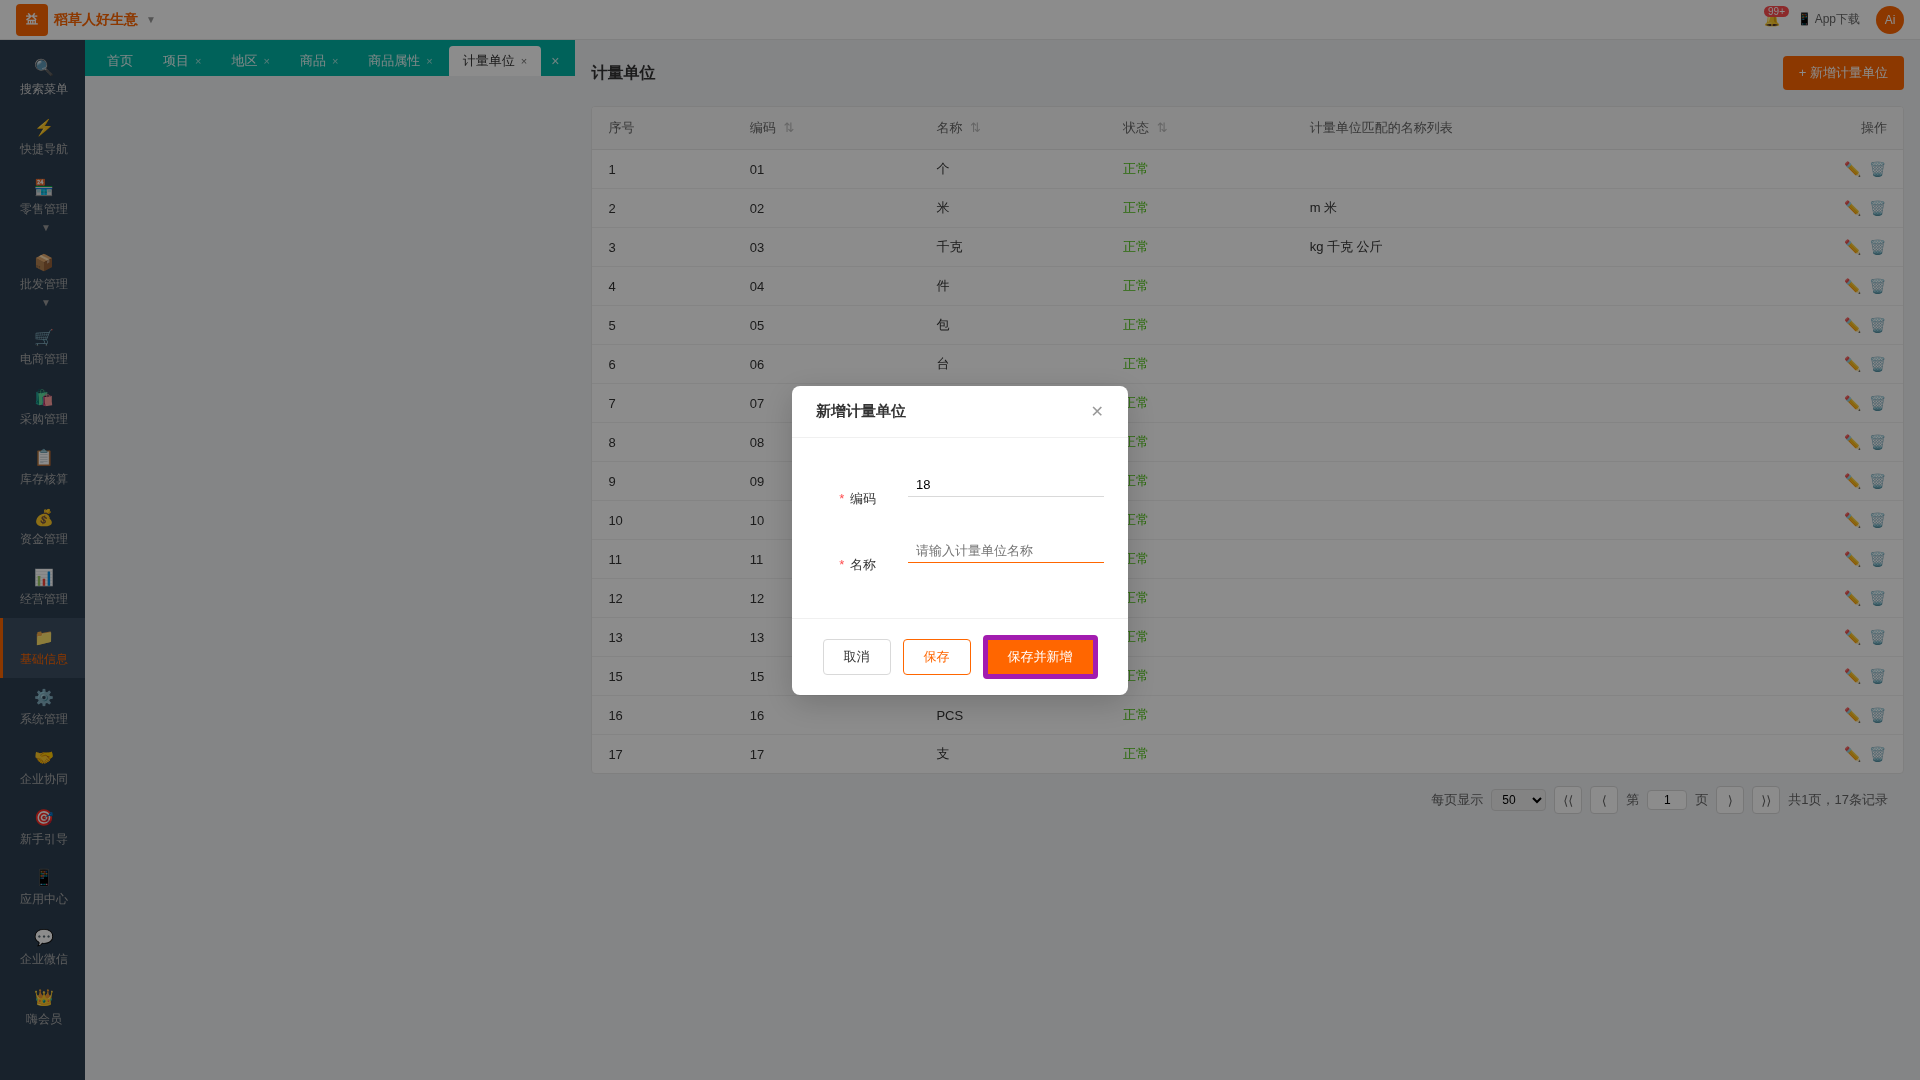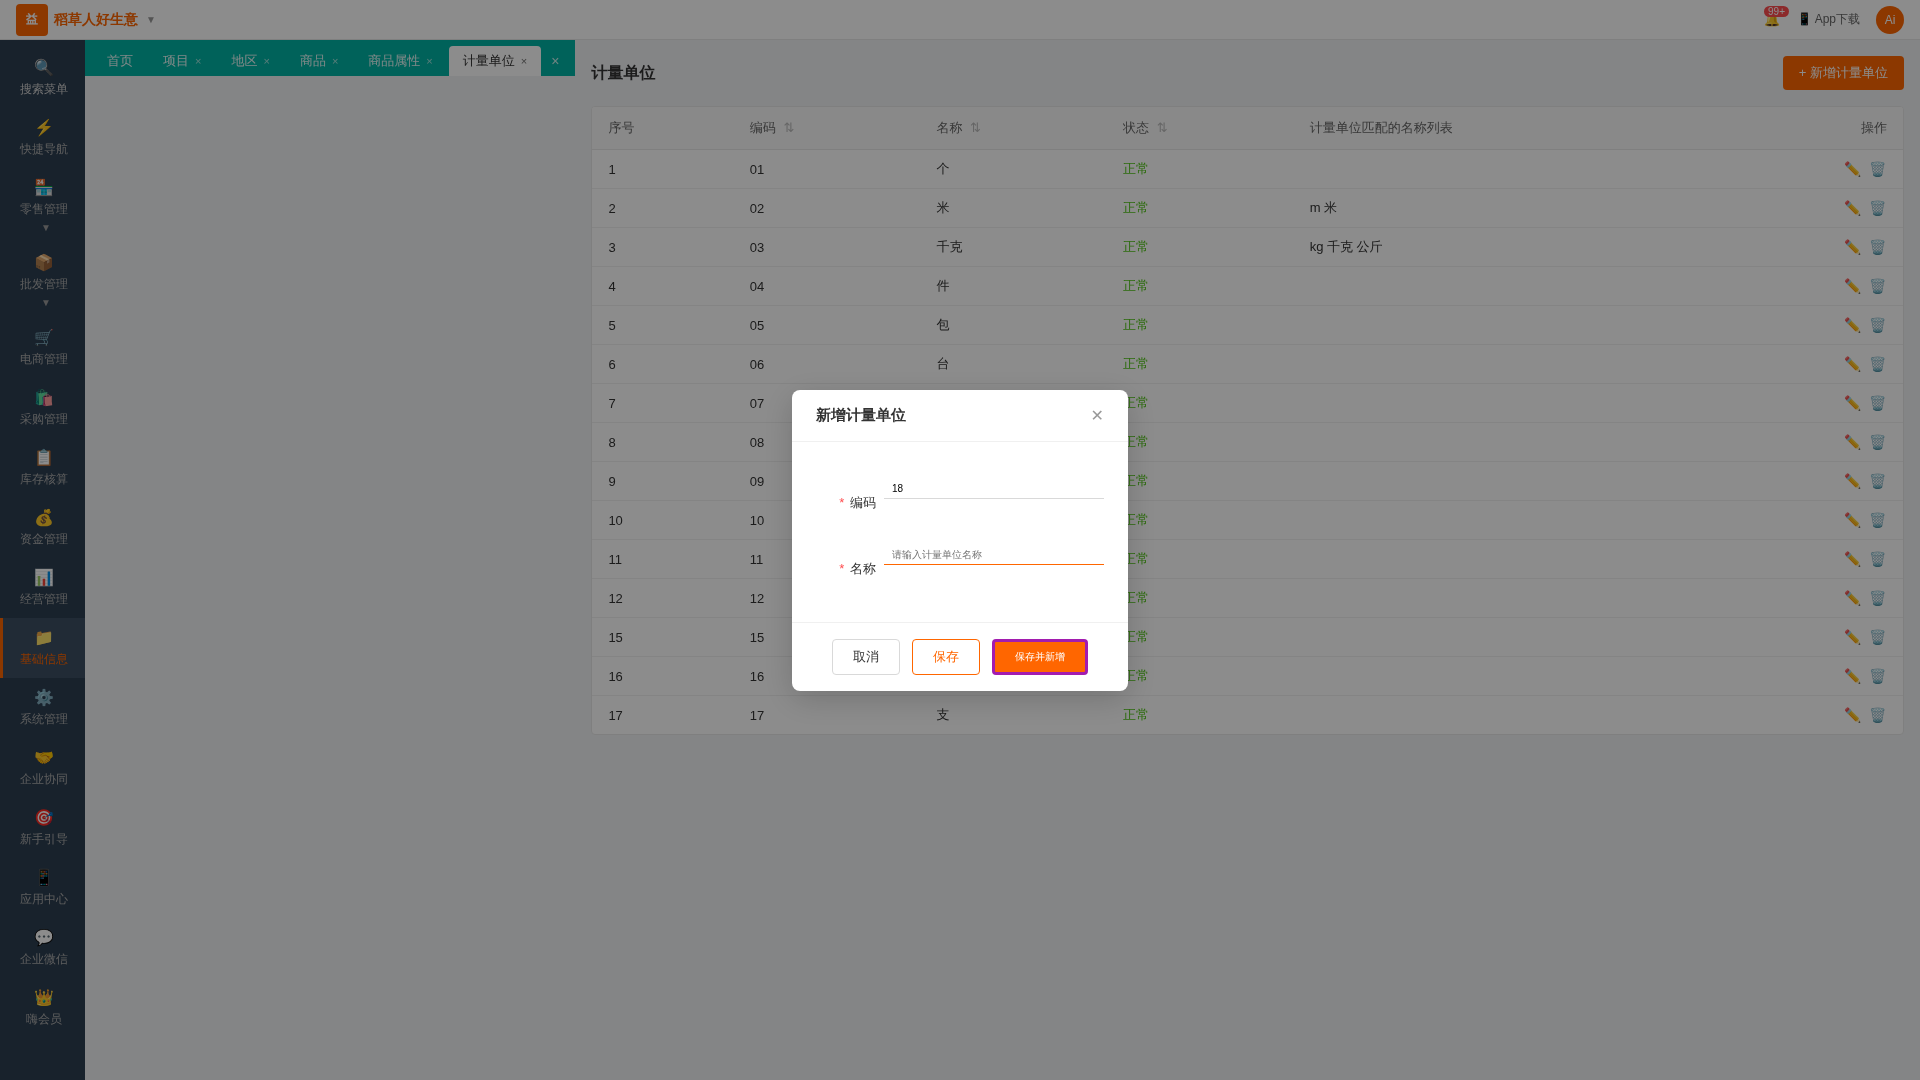--- a/index.html
+++ b/index.html
@@ -59,26 +59,26 @@
     
     .modal-overlay { position: fixed; top: 0; left: 0; width: 1920px; height: 1080px; background: rgba(0,0,0,0.45); z-index: 100; display: flex; align-items: center; justify-content: center; }
     .modal { background: #fff; border-radius: 8px; width: 336px; box-shadow: 0 8px 32px rgba(0,0,0,0.18); }
     .modal-header { display: flex; align-items: center; justify-content: space-between; padding: 16px 24px; border-bottom: 1px solid #f0f0f0; }
     .modal-title { font-size: 15px; font-weight: 600; color: #333; }
     .modal-close { cursor: pointer; color: #999; font-size: 16px; }
     .modal-body { padding: 24px; }
     .form-row { display: flex; align-items: center; margin-bottom: 20px; }
     .form-label { width: 60px; text-align: right; font-size: 13px; color: #333; margin-right: 8px; flex-shrink: 0; margin-top: 28px; }
     .required { color: #ff4d4f; margin-right: 2px; }
-    .form-input { flex: 1; border: none; border-bottom: 1px solid #d9d9d9; padding: 4px 8px; font-size: 10px; outline: none; }
+    .form-input { flex: 1; border: none; border-bottom: 1px solid #d9d9d9; padding: 4px 8px; font-size: 13px; outline: none; margin-left: 24px; }
     .form-input.active-input { border-bottom-color: #ff6600; }
     .modal-footer { display: flex; align-items: center; justify-content: center; gap: 12px; padding: 16px 24px; border-top: 1px solid #f0f0f0; }
     .btn-cancel { background: #fff; color: #333; border: 1px solid #d9d9d9; padding: 8px 20px; border-radius: 4px; cursor: pointer; font-size: 13px; }
     .btn-save { background: #fff; color: #ff6600; border: 1px solid #ff6600; padding: 8px 20px; border-radius: 4px; cursor: pointer; font-size: 13px; }
-    .btn-save-new { background: #ff6600; color: #fff; border: 3px solid #a21caf; padding: 8px 20px; border-radius: 4px; cursor: pointer; font-size: 10px; }
+    .btn-save-new { background: #ff6600; color: #fff; border: 5px solid #a21caf; padding: 8px 20px; border-radius: 4px; cursor: pointer; font-size: 13px; }
 
     
     .nav-arrow { color: #999; margin-left: 4px; font-size: 10px; }
 
     
     .has-sub { position: relative; }
 
     
     .dropdown-arrow { font-size: 10px; color: #999; cursor: pointer; }
 
@@ -385,20 +385,33 @@
       <td class="status-normal">正常</td>
       <td></td>
       <td style="text-align:right;">
         <div class="action-icons" style="justify-content:flex-end;">
           <span class="action-icon" title="编辑">✏️</span>
           <span class="action-icon" title="删除">🗑️</span>
         </div>
       </td>
     </tr>
               <tr>
+      <td>13</td>
+      <td>13</td>
+      <td>张</td>
+      <td class="status-normal">正常</td>
+      <td></td>
+      <td style="text-align:right;">
+        <div class="action-icons" style="justify-content:flex-end;">
+          <span class="action-icon" title="编辑">✏️</span>
+          <span class="action-icon" title="删除">🗑️</span>
+        </div>
+      </td>
+    </tr>
+              <tr>
       <td>15</td>
       <td>15</td>
       <td>人/次</td>
       <td class="status-normal">正常</td>
       <td></td>
       <td style="text-align:right;">
         <div class="action-icons" style="justify-content:flex-end;">
           <span class="action-icon" title="编辑">✏️</span>
           <span class="action-icon" title="删除">🗑️</span>
         </div>
@@ -427,20 +440,36 @@
         <div class="action-icons" style="justify-content:flex-end;">
           <span class="action-icon" title="编辑">✏️</span>
           <span class="action-icon" title="删除">🗑️</span>
         </div>
       </td>
     </tr>
             </tbody>
         </table>
       </div>
 
+      <div class="pagination">
+        <span>每页显示</span>
+        <select class="page-size-select">
+          <option>50</option>
+          <option>20</option>
+          <option>100</option>
+        </select>
+        <div class="page-btn">⟨⟨</div>
+        <div class="page-btn">⟨</div>
+        <span>第</span>
+        <input class="page-input" type="text" value="1" style="">
+        <span>页</span>
+        <div class="page-btn">⟩</div>
+        <div class="page-btn">⟩⟩</div>
+        <span>共1页，17条记录</span>
+      </div>
     </div>
   </div>
 </div>
 
 <div class="modal-overlay">
   <div class="modal">
     <div class="modal-header">
       <span class="modal-title">新增计量单位</span>
       <span class="modal-close">✕</span>
     </div>

